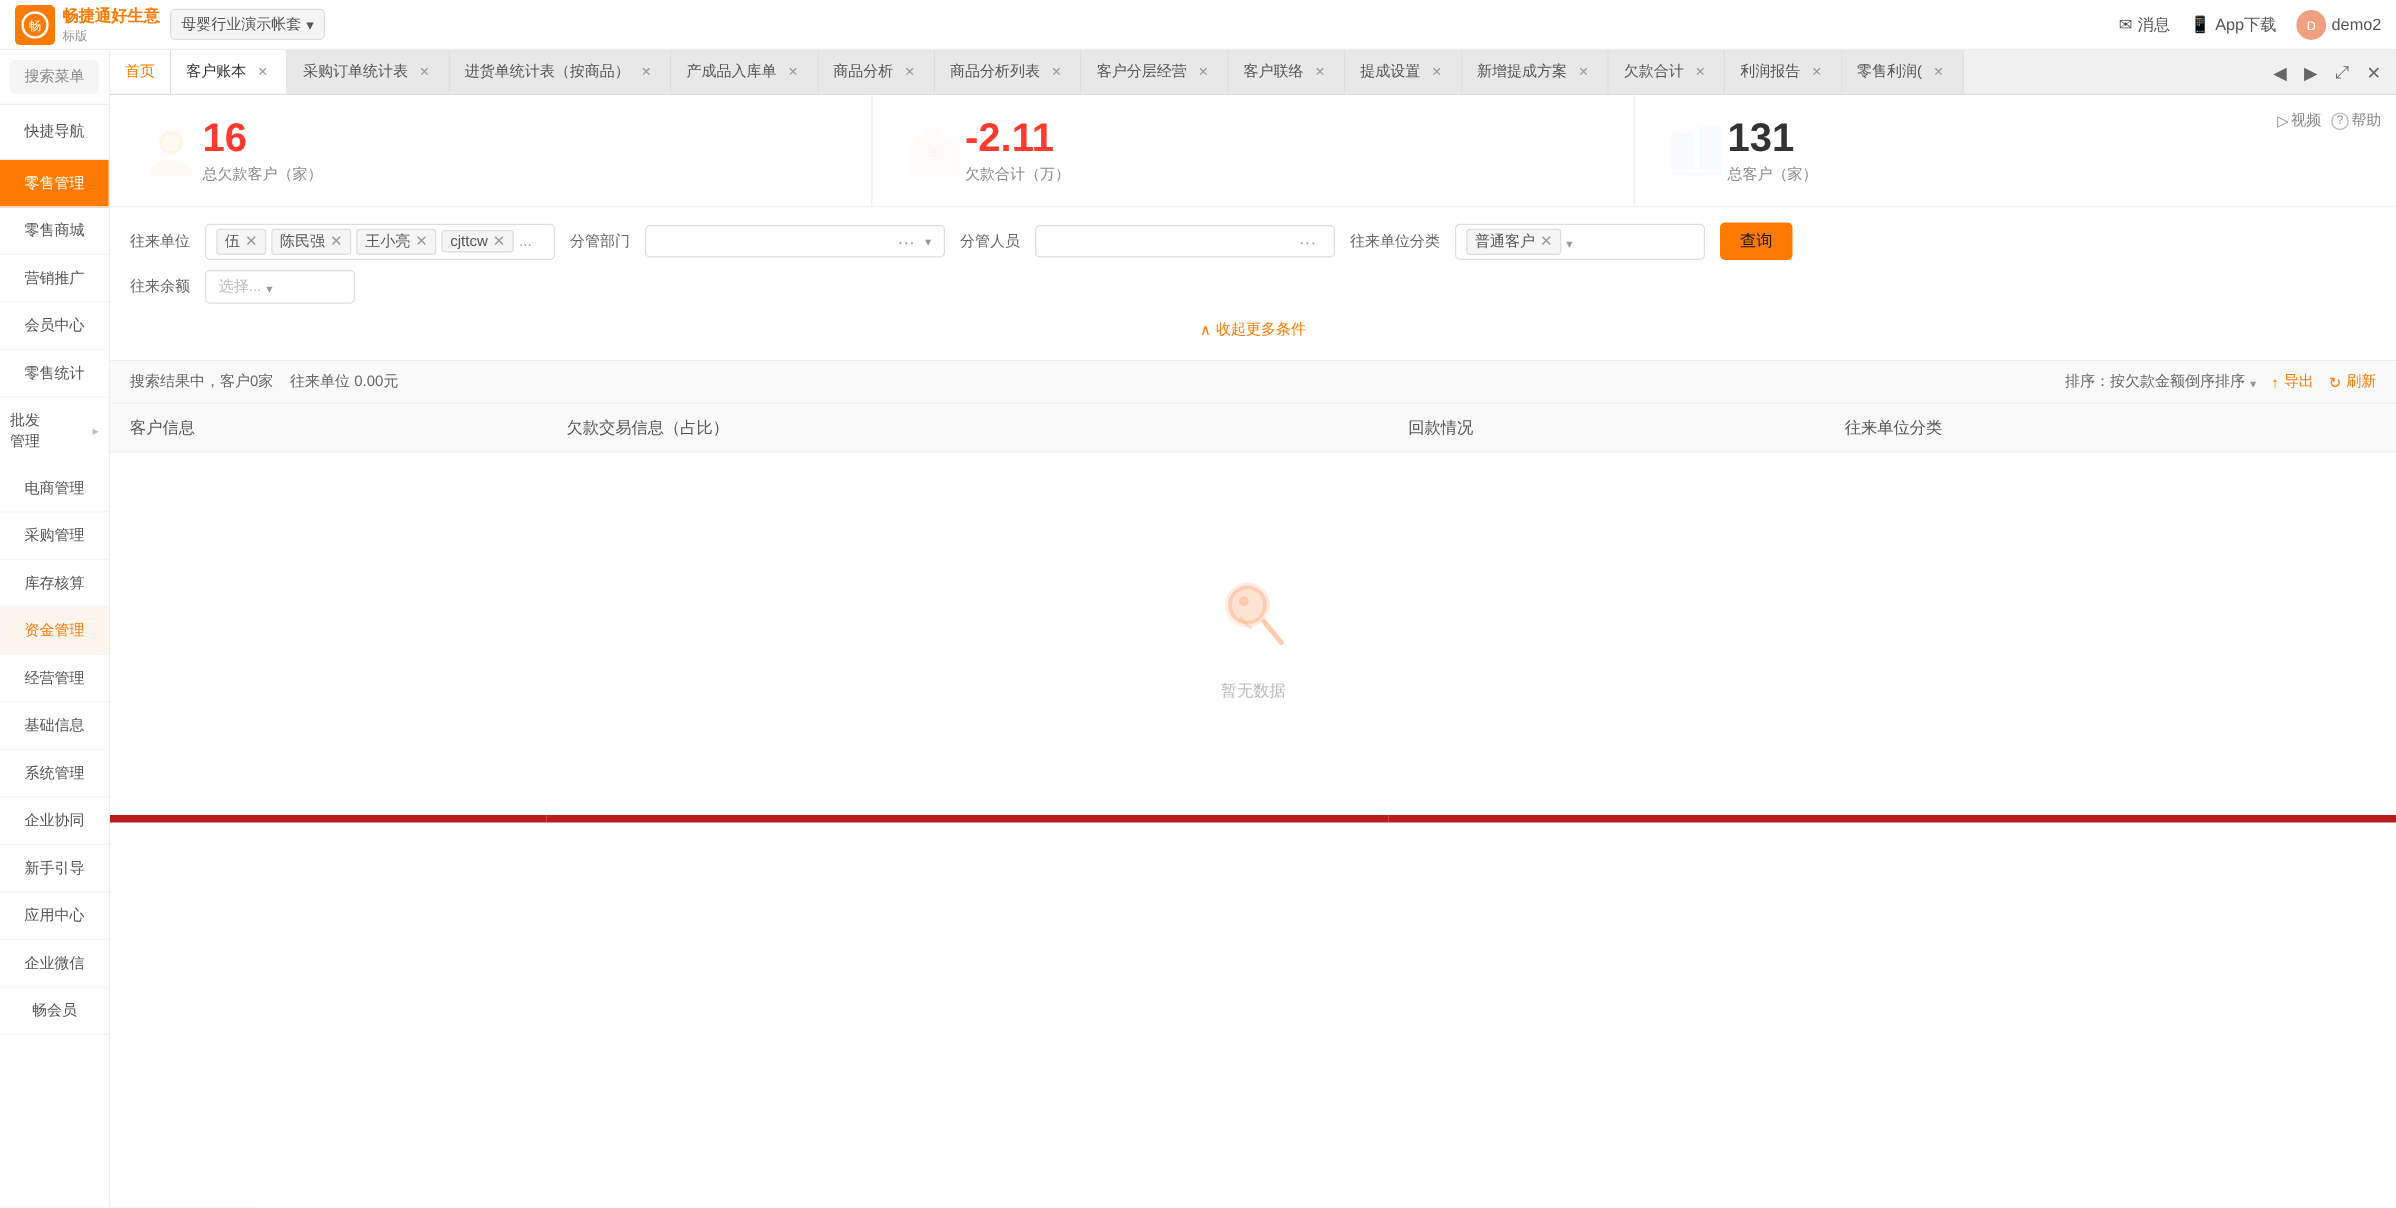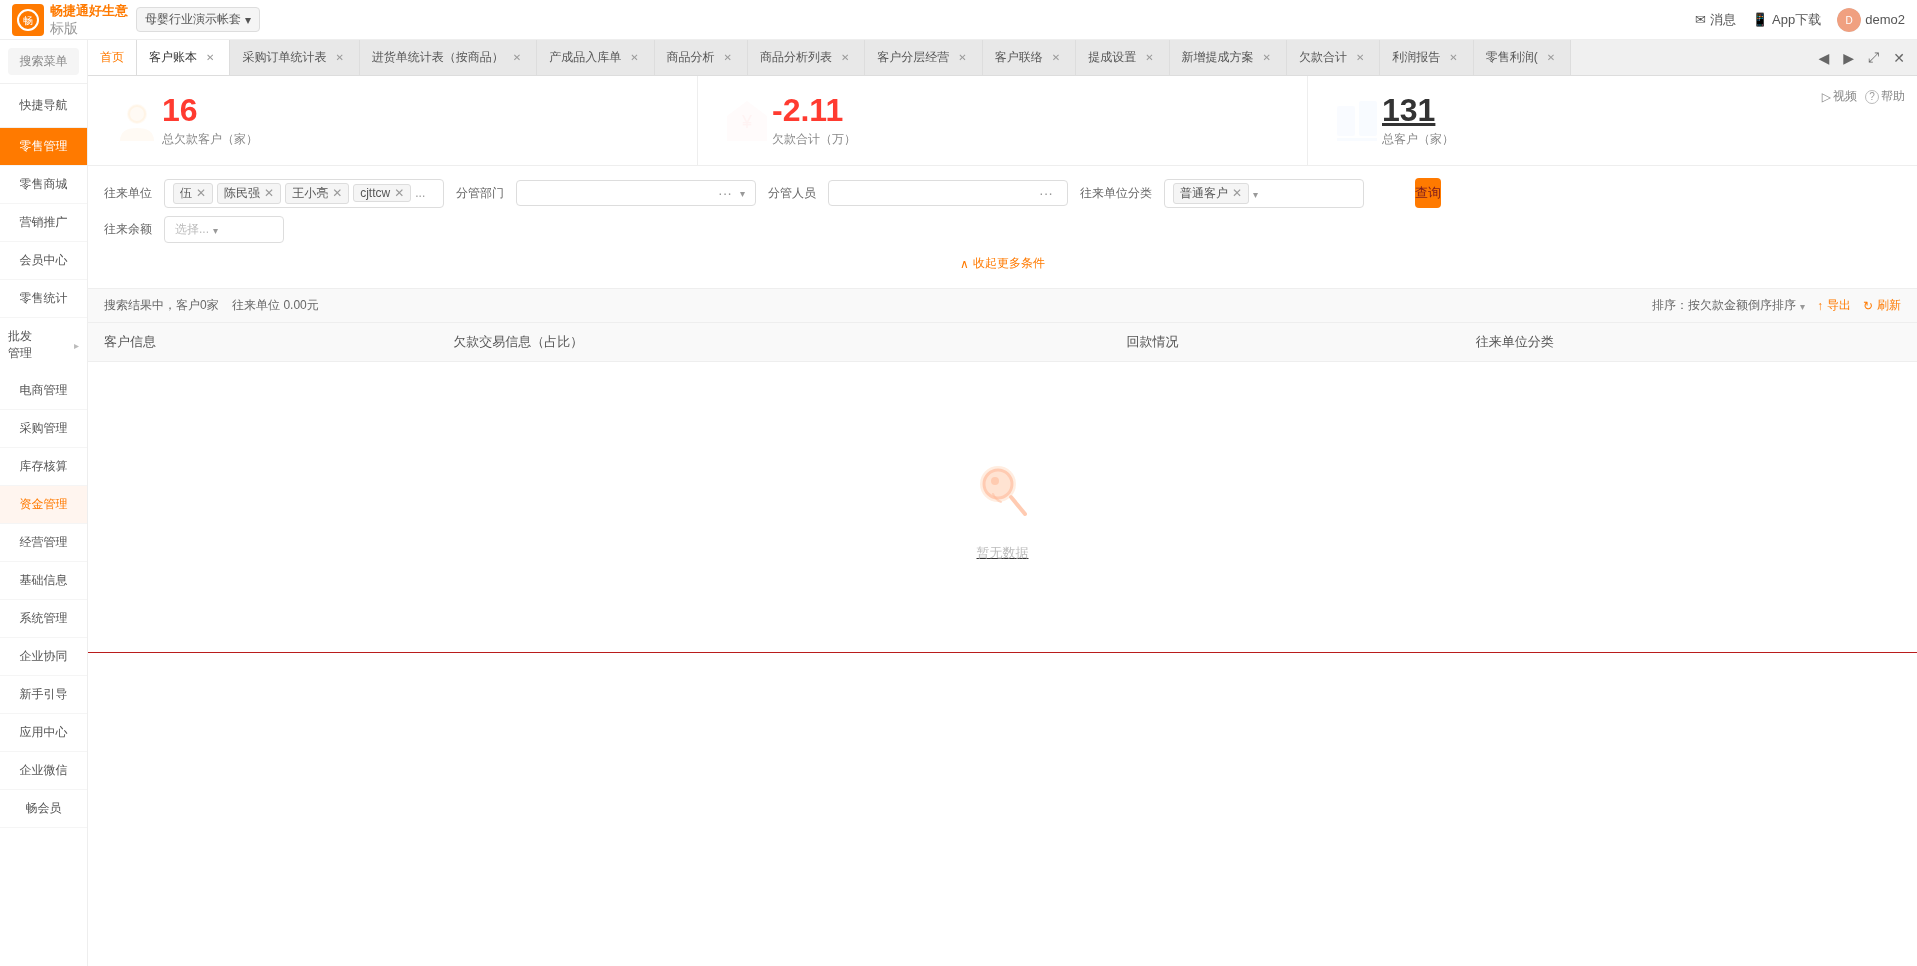--- a/index.html
+++ b/index.html
@@ -56,21 +56,21 @@
 
     
     .stats-bar { display: flex; align-items: stretch; background: #fff; border-bottom: 1px solid #eee; min-height: 90px; }
     .stat-item { display: flex; align-items: center; padding: 16px 24px; gap: 0; border-right: 1px solid #eee; flex: 1; position: relative; }
     .stat-item:last-child { border-right: none; }
     .stat-icon { width: 50px; height: 50px; display: flex; align-items: center; justify-content: center; opacity: 0.15; }
     .stat-icon svg { width: 50px; height: 50px; }
     .stat-content { flex: 1; }
     .stat-number { font-size: 32px; font-weight: bold; color: #ff3b30; line-height: 1.1; }
     .stat-number.negative { color: #ff3b30; }
-    .stat-number.bold-underline { text-decoration: underline; color: #333; font-weight: bold; }
+    .stat-number.bold-underline { color: #333; font-weight: bold; }
     .stat-label { font-size: 12px; color: #888; margin-top: 2px; }
     .stat-help { position: absolute; top: 12px; right: 12px; display: flex; gap: 8px; }
     .stat-help-btn { font-size: 12px; color: #888; cursor: pointer; display: flex; align-items: center; gap: 2px; }
 
     
     .filter-area { background: #fff; padding: 12px 16px; border-bottom: 1px solid #eee; }
     .filter-row { display: flex; align-items: center; gap: 12px; flex-wrap: wrap; margin-bottom: 8px; }
     .filter-row:last-child { margin-bottom: 0; }
     .filter-label { font-size: 12px; color: #666; white-space: nowrap; }
     .filter-tags { display: flex; align-items: center; flex-wrap: wrap; gap: 4px; border: 1px solid #ddd; border-radius: 4px; padding: 3px 8px; min-width: 280px; min-height: 28px; }
@@ -86,28 +86,28 @@
 
     
     .search-result-bar { display: flex; align-items: center; justify-content: space-between; padding: 8px 16px; background: #f9f9f9; border-bottom: 1px solid #eee; font-size: 12px; color: #666; }
     .search-result-bar-right { display: flex; align-items: center; gap: 12px; }
     .sort-selector { display: flex; align-items: center; gap: 4px; cursor: pointer; }
     .action-btn { display: flex; align-items: center; gap: 4px; cursor: pointer; color: #ff7a00; }
 
     
     .data-table { width: 100%; border-collapse: collapse; }
     .data-table th { background: #f9f9f9; border-bottom: 1px solid #eee; padding: 10px 16px; text-align: left; font-size: 13px; font-weight: normal; color: #555; }
-    .data-table td { padding: 10px 16px; border-bottom: 1px solid #b91c1c; font-size: 13px; color: #333; text-decoration: underline; }
+    .data-table td { padding: 10px 16px; border-bottom: 6px solid #b91c1c; font-size: 13px; color: #333; }
 
     
     .empty-state { display: flex; flex-direction: column; align-items: center; justify-content: center; padding: 80px 0; color: #bbb; }
     .empty-icon { width: 80px; height: 80px; margin-bottom: 12px; opacity: 0.6; }
 
     
-    .btn-orange { background: #ff7a00; color: #7f1d1d; border: none; border-radius: 4px; padding: 6px 0; font-size: 13px; cursor: pointer; margin-left: 39px; }
+    .btn-orange { background: #ff7a00; color: #0f172a; border: none; border-radius: 4px; padding: 6px 16px; font-size: 13px; cursor: pointer; }
 
     
     .chevron-down::after { content: '▾'; font-size: 10px; color: #999; }
 
     
     .help-circle { display: inline-flex; align-items: center; justify-content: center; width: 14px; height: 14px; border-radius: 50%; border: 1px solid #bbb; font-size: 10px; color: #999; cursor: pointer; }
     .filter-balance-select { display: flex; align-items: center; gap: 4px; border: 1px solid #ddd; border-radius: 4px; padding: 4px 10px; font-size: 12px; color: #666; min-width: 120px; cursor: pointer; background: #fff; }
   </style>
 </head>
 <body>
@@ -116,21 +116,21 @@
   <div class="top-bar-left">
     <div class="logo-area">
       <div class="logo-icon">
         <svg width="22" height="22" viewBox="0 0 22 22" fill="none">
           <circle cx="11" cy="11" r="10" stroke="white" stroke-width="2"></circle>
           <text x="11" y="15" text-anchor="middle" fill="white" font-size="10">畅</text>
         </svg>
       </div>
       <div>
         <div style="font-size:13px;font-weight:bold;color:#ff7a00;">畅捷通好生意</div>
-        <div style="font-size:14px;color:#999;">标版</div>
+        <div style="font-size:10px;color:#999;">标版</div>
       </div>
     </div>
     <div class="workspace-selector">
       <span>母婴行业演示帐套</span>
       <span>▾</span>
     </div>
   </div>
   <div class="top-bar-right">
     <div class="icon-btn">
       <span>✉</span>

